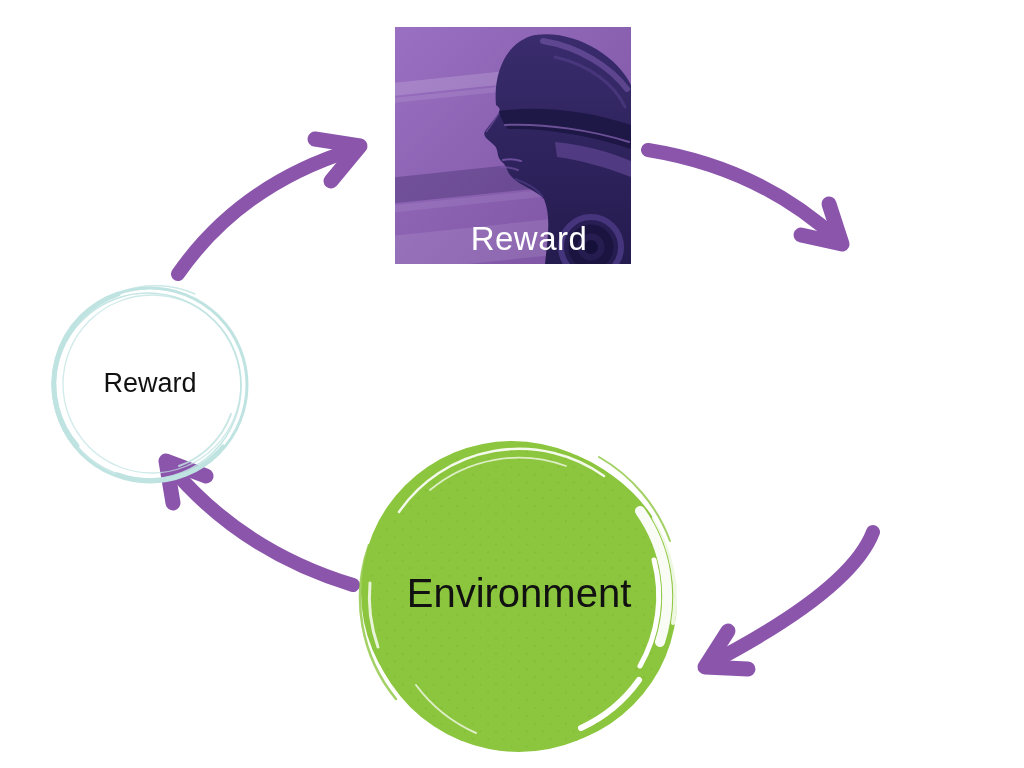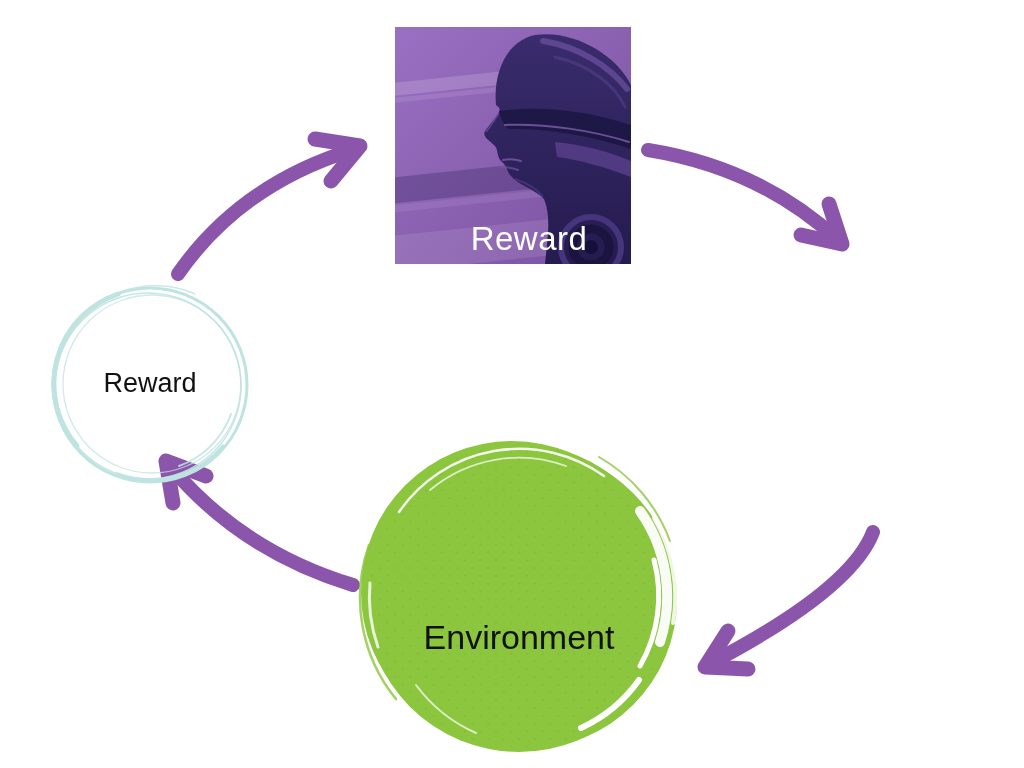--- a/index.html
+++ b/index.html
@@ -44,24 +44,23 @@
     left: 0; right: 0;
     top: 50%;
     transform: translateY(-54%);
     text-align: center;
     color: var(--node-label, #111111);
     font-size: 27px;
     font-weight: 400;
     white-space: nowrap;
   }
   #environment-label {
-    font-size: 34px;
+    font-size: 40px;
     font-weight: 500;
     transform: translateY(-56%);
-    margin-top: 44px;
   }
 
   
   .arrow-stroke {
     stroke: var(--arrow, #8c55ac);
     fill: none;
     stroke-linecap: round;
     stroke-linejoin: round;
   }
   .action-stroke {

